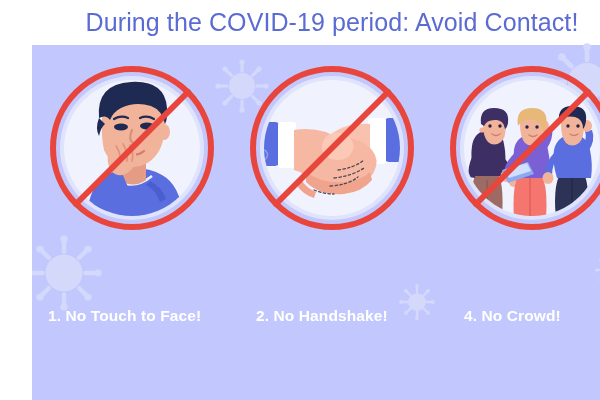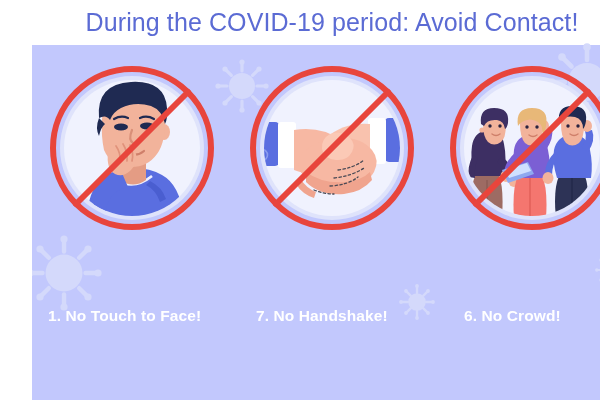--- a/index.html
+++ b/index.html
@@ -364,18 +364,18 @@
           </g>
 
           <circle cx="90" cy="88" r="79" fill="none" stroke="#e8453c" stroke-width="6"></circle>
           <line x1="146" y1="32" x2="34" y2="144" stroke="#e8453c" stroke-width="6" stroke-linecap="round"></line>
         </svg>
       </div>
     </div>
 
     <div id="caption-layer">
       <div class="caption" id="caption-1">1. No Touch to Face!</div>
-      <div class="caption" id="caption-2">7. No Handshake!</div>
-      <div class="caption" id="caption-3">6. No Crowd!</div>
+      <div class="caption" id="caption-2">2. No Handshake!</div>
+      <div class="caption" id="caption-3">4. No Crowd!</div>
     </div>
 
   </div>
 </div>
 
 </body></html>

